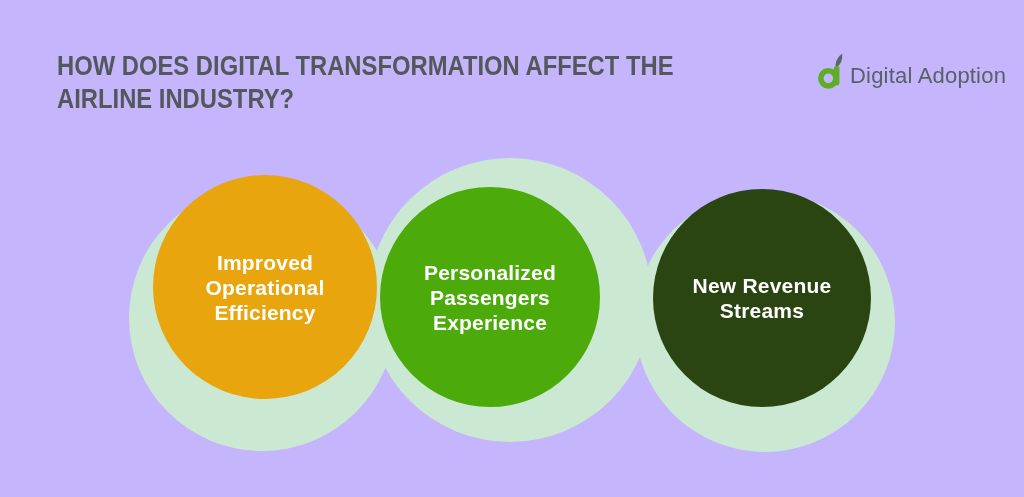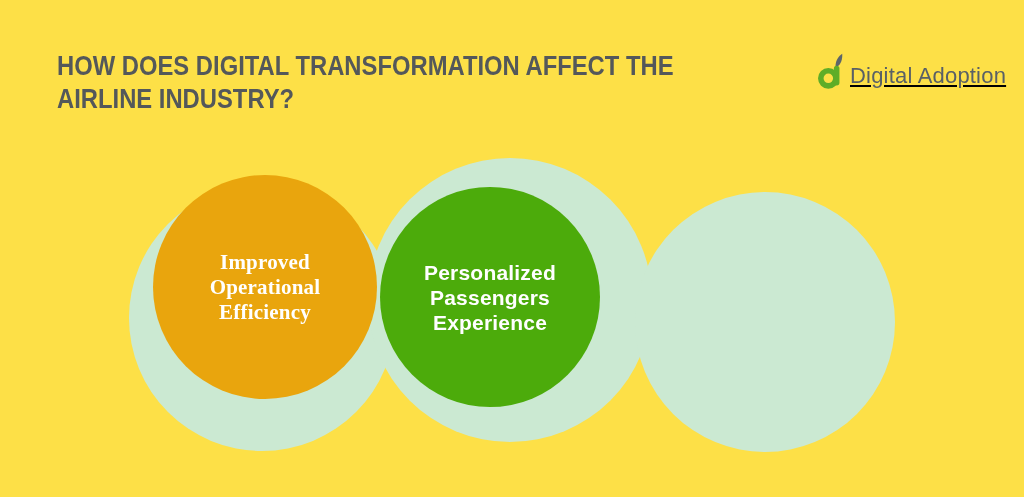--- a/index.html
+++ b/index.html
@@ -30,21 +30,20 @@
   }
 
   
   .logo {
     position: absolute;
     left: 818px;
     top: 50px;
     height: 44px;
     display: flex;
     align-items: flex-start;
-    text-decoration: underline;
   }
   .logo-mark { width: 27px; height: 44px; display: block; }
   .logo-text {
     font-size: 22px;
     line-height: 22px;
     margin-left: 5px;
     margin-top: 15px;
     letter-spacing: 0.2px;
     font-weight: 500;
     color: #596066;
@@ -77,44 +76,48 @@
     font-weight: bold;
     font-size: 21px;
     line-height: 25px;
     white-space: pre-line;
     letter-spacing: 0.2px;
   }
 </style>
 </head>
 <body>
 
-<div class="stage" style="background-color: #fde047;">
+<div class="stage" style="background-color: #c4b5fd;">
 
   <h1 class="title" style="color: rgb(84, 88, 90);">HOW DOES DIGITAL TRANSFORMATION AFFECT THE
 AIRLINE INDUSTRY?</h1>
 
   <div class="logo">
     <svg class="logo-mark" viewBox="0 0 34 46" aria-hidden="true">
       <path d="M22 15 C 22.5 8, 26 3, 30.5 0 C 31 6.5, 29 13, 24.5 16 C 23.5 16.6, 22.4 16.2, 22 15 Z" style="fill: rgb(93, 101, 105);"></path>
       <circle cx="13" cy="31" r="9.5" fill="none" stroke-width="7" style="stroke: rgb(95, 173, 39);"></circle>
       <rect x="20" y="15" width="7" height="25" rx="3.5" style="fill: rgb(95, 173, 39);"></rect>
     </svg>
     <span class="logo-text" style="color: rgb(89, 96, 102);">Digital Adoption</span>
   </div>
 
   <div class="halo halo-left" style="background-color: rgb(203, 233, 210);"></div>
   <div class="halo halo-middle" style="background-color: rgb(203, 233, 210);"></div>
   <div class="halo halo-right" style="background-color: rgb(203, 233, 210);"></div>
 
-  <div class="bubble bubble-1" style="background-color: rgb(233, 165, 13); font-family: Liberation Serif, serif;">
+  <div class="bubble bubble-1" style="background-color: rgb(233, 165, 13);">
     <span class="bubble-label">Improved
 Operational
 Efficiency</span>
   </div>
 
   <div class="bubble bubble-2" style="background-color: rgb(76, 171, 11);">
     <span class="bubble-label">Personalized
 Passengers
 Experience</span>
   </div>
 
+  <div class="bubble bubble-3" style="background-color: rgb(42, 69, 18);">
+    <span class="bubble-label">New Revenue
+Streams</span>
+  </div>
 
 </div>
 
 </body></html>

